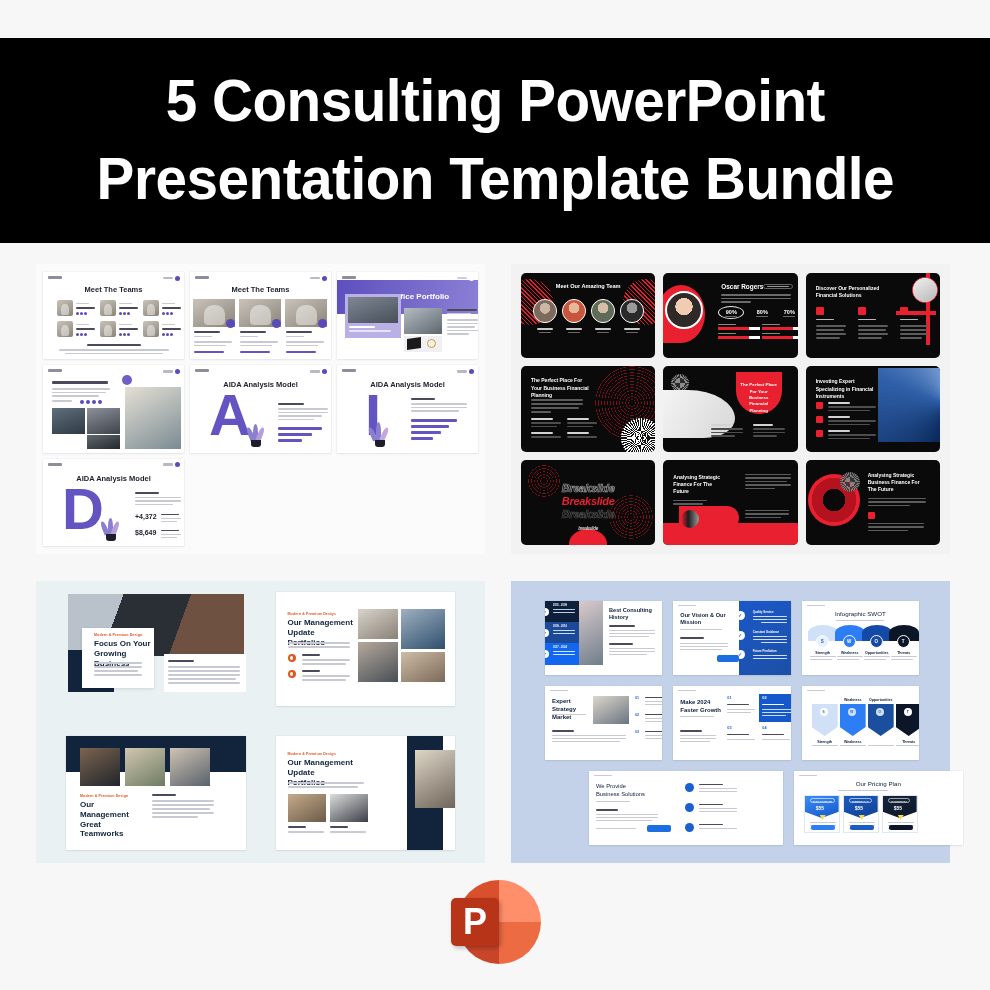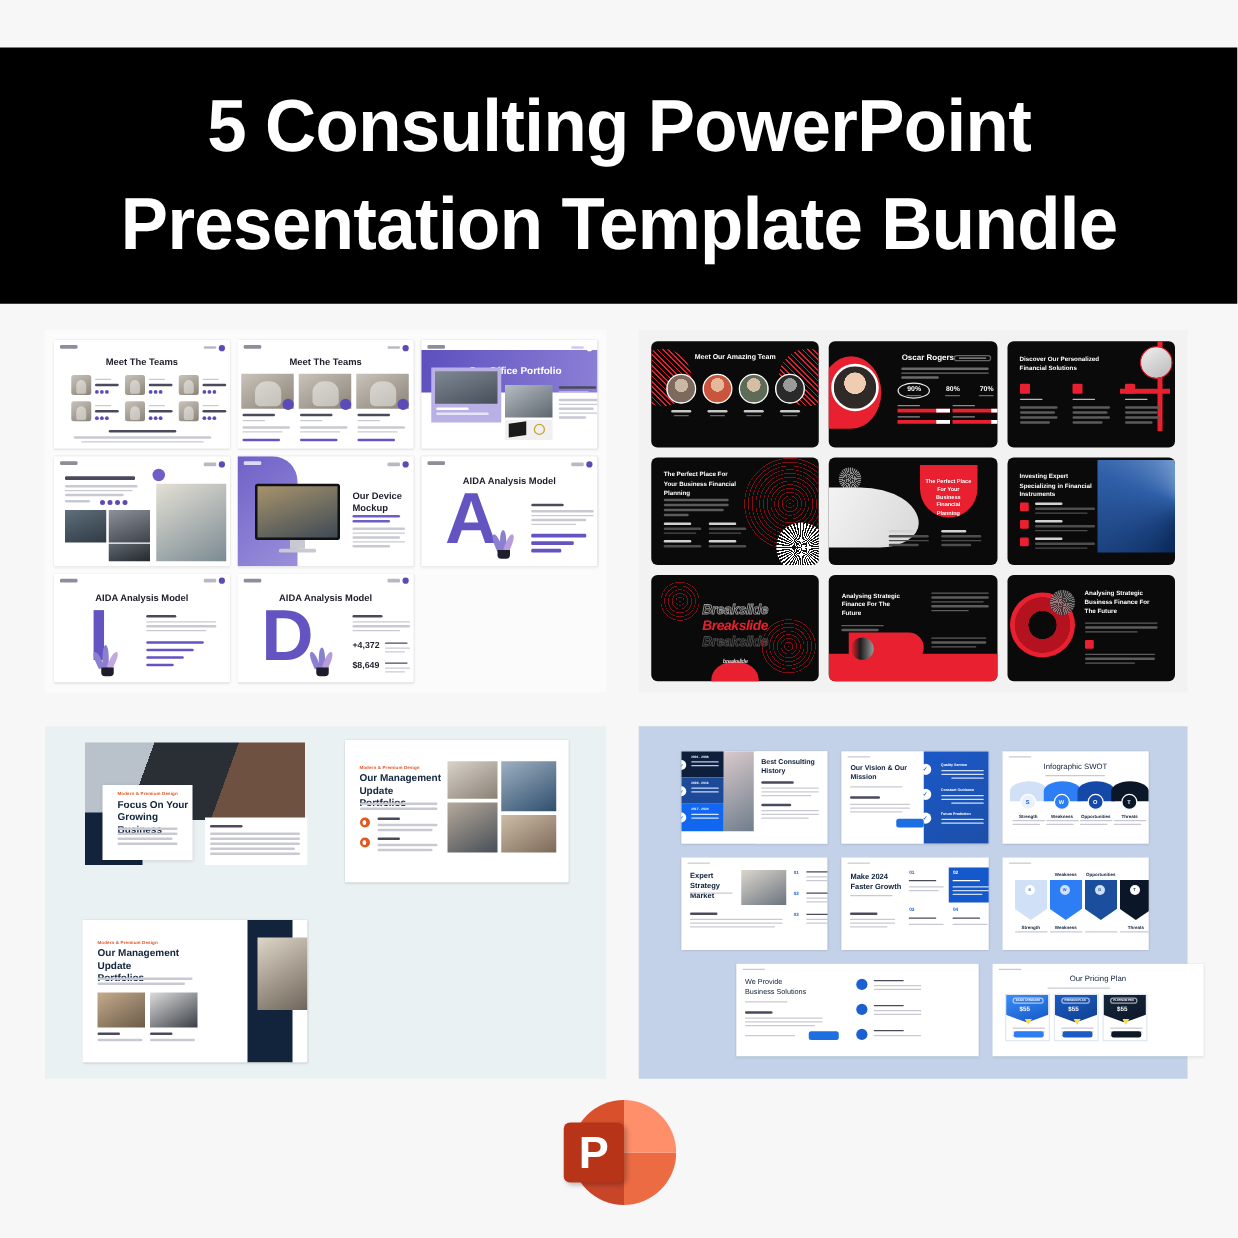--- a/index.html
+++ b/index.html
@@ -297,41 +297,20 @@
           <i style="width:4px;height:4px"></i>
           <i style="width:4px;height:4px"></i>
         </div>
     <div style="position:absolute;left:79px;top:10px;width:10px;height:10px;border-radius:50%;background:#6d5fc6"></div>
     <div class="img-b" style="left:82px;top:22px;width:56px;height:62px;background:linear-gradient(150deg,#e4e0d5,#7b8b93)"></div>
     <div class="img-b" style="left:9px;top:43px;width:33px;height:26px;background:linear-gradient(160deg,#5f6f7c,#2f3a44)"></div>
     <div class="img-b" style="left:44px;top:43px;width:33px;height:26px;background:linear-gradient(160deg,#8d9199,#3d434b)"></div>
     <div class="img-b" style="left:44px;top:70px;width:33px;height:14px;background:linear-gradient(160deg,#61686f,#23282d)"></div>
   </div>
 
-  <div class="slide">
-    <div style="position:absolute;left:0;top:0;width:48px;height:100%;background:linear-gradient(140deg,#6e61c7,#9a90db);border-radius:0 20px 0 0"></div>
-    <div class="sl-logo" style="background:#ded9f4"></div>
-    <div class="sl-badge">
-          <i></i>
-          <b></b>
-        </div>
-    <div class="mono" style="left:14px;top:22px;width:68px;height:45px">
-          <div class="scr"></div>
-        </div>
-    <div style="position:absolute;left:42px;top:67px;width:12px;height:7px;background:#c9c9d2"></div>
-    <div style="position:absolute;left:33px;top:74px;width:30px;height:3px;background:#c9c9d2;border-radius:2px"></div>
-    <div style="position:absolute;left:92px;top:27px;width:44px;font-weight:bold;color:#1d1d2b;font-size:7.5px;line-height:1.25">Our Device Mockup</div>
-    <div class="tl" style="position:absolute;left:92px;top:47px;width:38px;height:1.8px;background:#6d5fc6"></div>
-    <div class="tl" style="position:absolute;left:92px;top:51px;width:30px;height:1.8px;background:#6d5fc6"></div>
-    <div class="tl" style="position:absolute;left:92px;top:57px;width:42px"></div>
-    <div class="tl" style="position:absolute;left:92px;top:60.5px;width:42px"></div>
-    <div class="tl" style="position:absolute;left:92px;top:64px;width:38px"></div>
-    <div class="tl" style="position:absolute;left:92px;top:67.5px;width:42px"></div>
-    <div class="tl" style="position:absolute;left:92px;top:71px;width:30px"></div>
-  </div>
 
   <div class="slide">
     <div class="sl-logo"></div>
     <div class="sl-badge">
           <i></i>
           <b></b>
         </div>
     <div class="sl-title" style="top:15px;font-size:7.5px">AIDA Analysis Model</div>
     <div class="bigletter" style="left:19px;top:27px;font-size:58px">A</div>
     <div class="plant" style="left:57px;top:58px;width:18px;height:24px">
@@ -631,20 +610,34 @@
     <div class="o-dot" style="left:12px;top:78px"></div>
     <div class="tl d" style="position:absolute;left:26px;top:78px;width:18px;height:2px"></div>
     <div class="tl" style="position:absolute;left:26px;top:83px;width:48px"></div>
     <div class="tl" style="position:absolute;left:26px;top:87px;width:44px"></div>
     <div class="img-b" style="left:82px;top:17px;width:40px;height:30px;background:linear-gradient(150deg,#d9d3cb,#8a8176)"></div>
     <div class="img-b" style="left:82px;top:50px;width:40px;height:40px;background:linear-gradient(150deg,#b6a99b,#474f57)"></div>
     <div class="img-b" style="left:125px;top:17px;width:44px;height:40px;background:linear-gradient(150deg,#9fb0c0,#2f4f6e)"></div>
     <div class="img-b" style="left:125px;top:60px;width:44px;height:30px;background:linear-gradient(150deg,#cdbda8,#7c6a58)"></div>
   </div>
 
+  <div class="slide" style="background:#fff">
+    <div class="navy" style="left:0;top:0;width:100%;height:36px"></div>
+    <div class="img-b" style="left:14px;top:12px;width:40px;height:38px;background:linear-gradient(150deg,#7b6450,#21252b)"></div>
+    <div class="img-b" style="left:59px;top:12px;width:40px;height:38px;background:linear-gradient(150deg,#d2c6b1,#6d7c62)"></div>
+    <div class="img-b" style="left:104px;top:12px;width:40px;height:38px;background:linear-gradient(150deg,#cfc3b4,#58616b)"></div>
+    <div class="kicker" style="left:14px;top:58px">Modern &amp; Premium Design</div>
+    <div class="bigh" style="left:14px;top:64px;width:62px;font-size:8px">Our Management Great Teamworks</div>
+    <div class="tl d" style="position:absolute;left:86px;top:58px;width:24px;height:2px"></div>
+    <div class="tl" style="position:absolute;left:86px;top:64px;width:62px"></div>
+    <div class="tl" style="position:absolute;left:86px;top:68px;width:62px"></div>
+    <div class="tl" style="position:absolute;left:86px;top:72px;width:58px"></div>
+    <div class="tl" style="position:absolute;left:86px;top:76px;width:62px"></div>
+    <div class="tl" style="position:absolute;left:86px;top:80px;width:46px"></div>
+  </div>
 
   <div class="slide" style="background:#fff">
     <div class="navy" style="right:12px;top:0;width:36px;height:100%"></div>
     <div class="img-b" style="right:0px;top:14px;width:40px;height:58px;background:linear-gradient(150deg,#ded6c7,#6f655a)"></div>
     <div class="kicker" style="left:12px;top:16px">Modern &amp; Premium Design</div>
     <div class="bigh" style="left:12px;top:22px;width:66px;font-size:8px">Our Management Update Portfolios</div>
     <div class="tl" style="position:absolute;left:12px;top:46px;width:76px"></div>
     <div class="tl" style="position:absolute;left:12px;top:50px;width:70px"></div>
     <div class="img-b" style="left:12px;top:58px;width:38px;height:28px;background:linear-gradient(150deg,#c4ab8c,#6c5b48)"></div>
     <div class="img-b" style="left:54px;top:58px;width:38px;height:28px;background:linear-gradient(150deg,#dcdcdc,#3a3f46)"></div>

